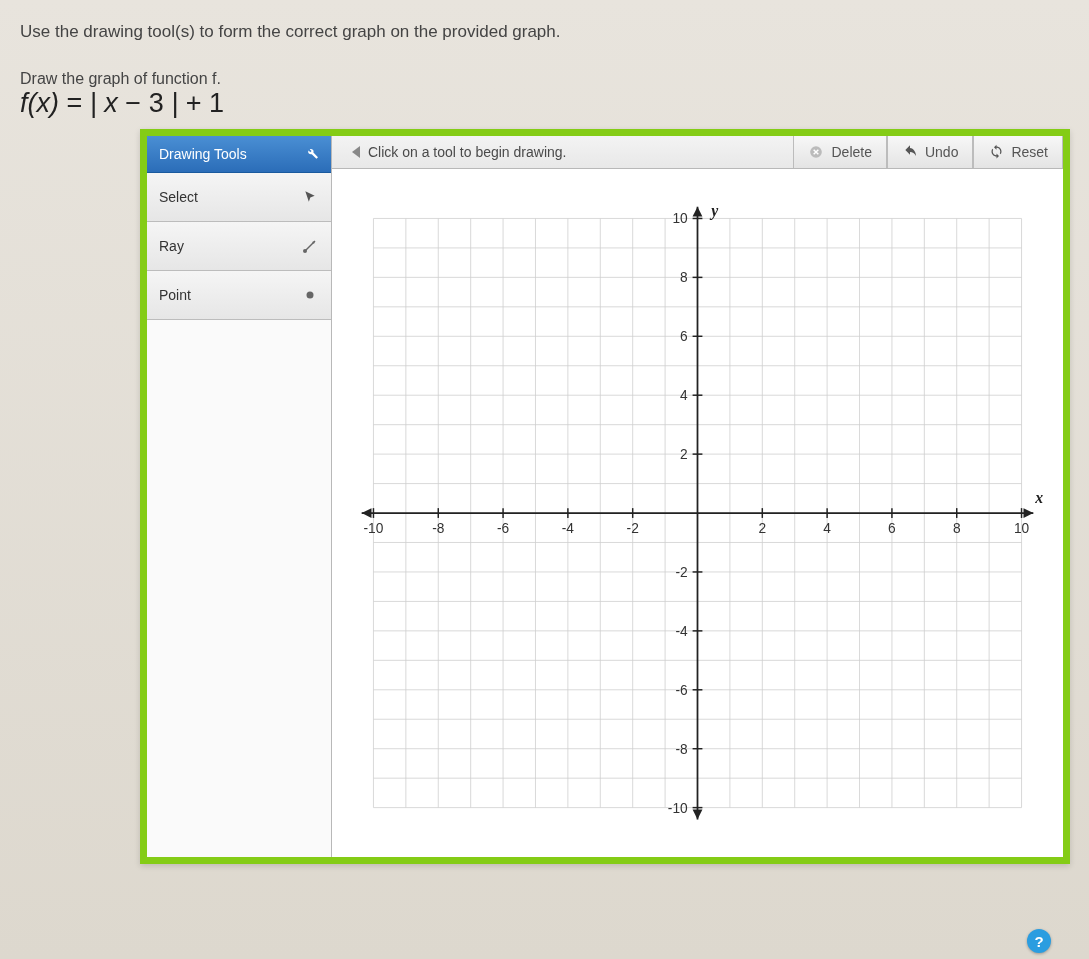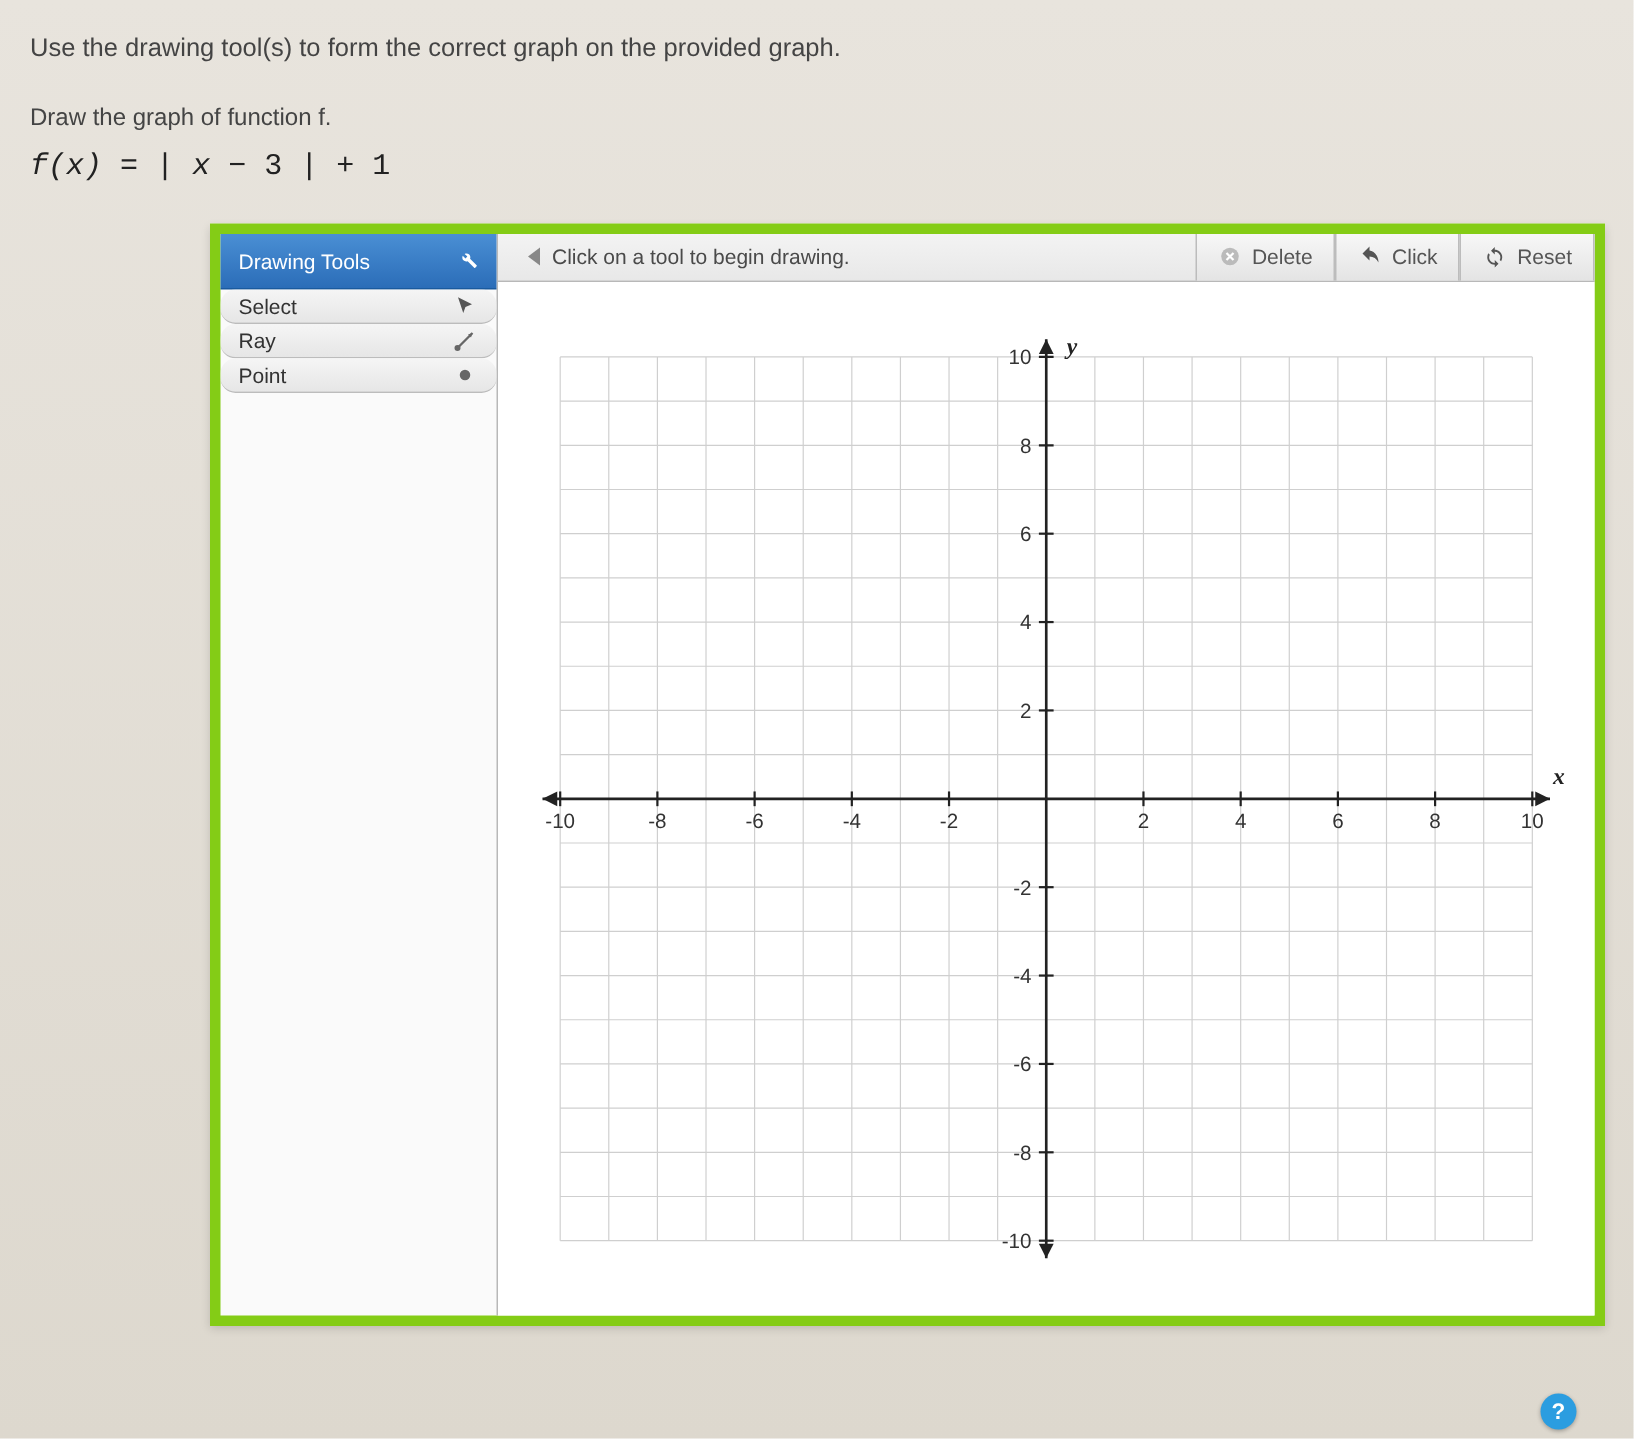--- a/index.html
+++ b/index.html
@@ -5,26 +5,26 @@
     * { box-sizing: border-box; margin: 0; padding: 0; }
     body {
       font-family: Arial, Helvetica, sans-serif;
       background: linear-gradient(180deg, #e8e4dd 0%, #ddd8ce 100%);
       width: 1089px;
       height: 959px;
       padding: 10px 20px;
       color: #3a3a3a;
     }
     .instructions { font-size: 17px; color: #444; margin: 12px 0 28px 0; }
-    .sub-instruction { font-size: 16px; color: #444; margin-bottom: 12px; }
+    .sub-instruction { font-size: 16px; color: #444; }
     .equation {
-      font-family: Liberation Mono, monospace;
-      font-size: 20px;
+      font-family: Liberation Sans, sans-serif;
+      font-size: 27px;
       color: #222;
-      margin-bottom: 26px;
+      margin-bottom: 10px;
       font-style: italic;
     }
     .equation .roman { font-style: normal; }
     .app-container {
       display: flex;
       margin-left: 120px;
       background: #fafafa;
       border: 7px solid #84cc16;
       width: 930px;
       height: 735px;
@@ -42,28 +42,27 @@
       font-size: 14px;
       padding: 9px 12px;
       display: flex;
       align-items: center;
       justify-content: space-between;
       border-bottom: 1px solid #1a5a9e;
     }
     .tool-row {
       background: linear-gradient(180deg, #f5f5f5 0%, #e6e6e6 100%);
       border-bottom: 1px solid #bcbcbc;
-      padding: 2px 12px;
+      padding: 15px 12px;
       display: flex;
       align-items: center;
       justify-content: space-between;
       font-size: 14px;
       color: #333;
       cursor: pointer;
-      border-radius: 10px;
     }
     .tool-icon { width: 18px; height: 18px; display: flex; align-items: center; justify-content: center; color: #555; }
     .main-area { flex: 1; display: flex; flex-direction: column; }
     .top-bar {
       display: flex;
       align-items: center;
       border-bottom: 1px solid #b8b8b8;
       height: 36px;
       background: linear-gradient(180deg,#f3f3f3,#e8e8e8);
     }
@@ -186,21 +185,21 @@
             </svg>
         </span>
         <span>Delete</span>
       </div>
       <div class="btn">
         <span class="ic">
           <svg width="16" height="14" viewBox="0 0 24 20" fill="#555">
               <path d="M12 4V0L5 7l7 7v-4c4 0 7 2 9 6 0-7-5-12-9-12z"></path>
             </svg>
         </span>
-        <span>Click</span>
+        <span>Undo</span>
       </div>
       <div class="btn">
         <span class="ic">
           <svg width="15" height="15" viewBox="0 0 24 24" fill="#555">
               <path d="M12 4V1L8 5l4 4V6c3.3 0 6 2.7 6 6 0 1-.3 2-.7 2.8l1.5 1.5C19.5 15 20 13.6 20 12c0-4.4-3.6-8-8-8zm0 14c-3.3 0-6-2.7-6-6 0-1 .3-2 .7-2.8L5.2 7.7C4.5 9 4 10.4 4 12c0 4.4 3.6 8 8 8v3l4-4-4-4v3z"></path>
             </svg>
         </span>
         <span>Reset</span>
       </div>
     </div>

